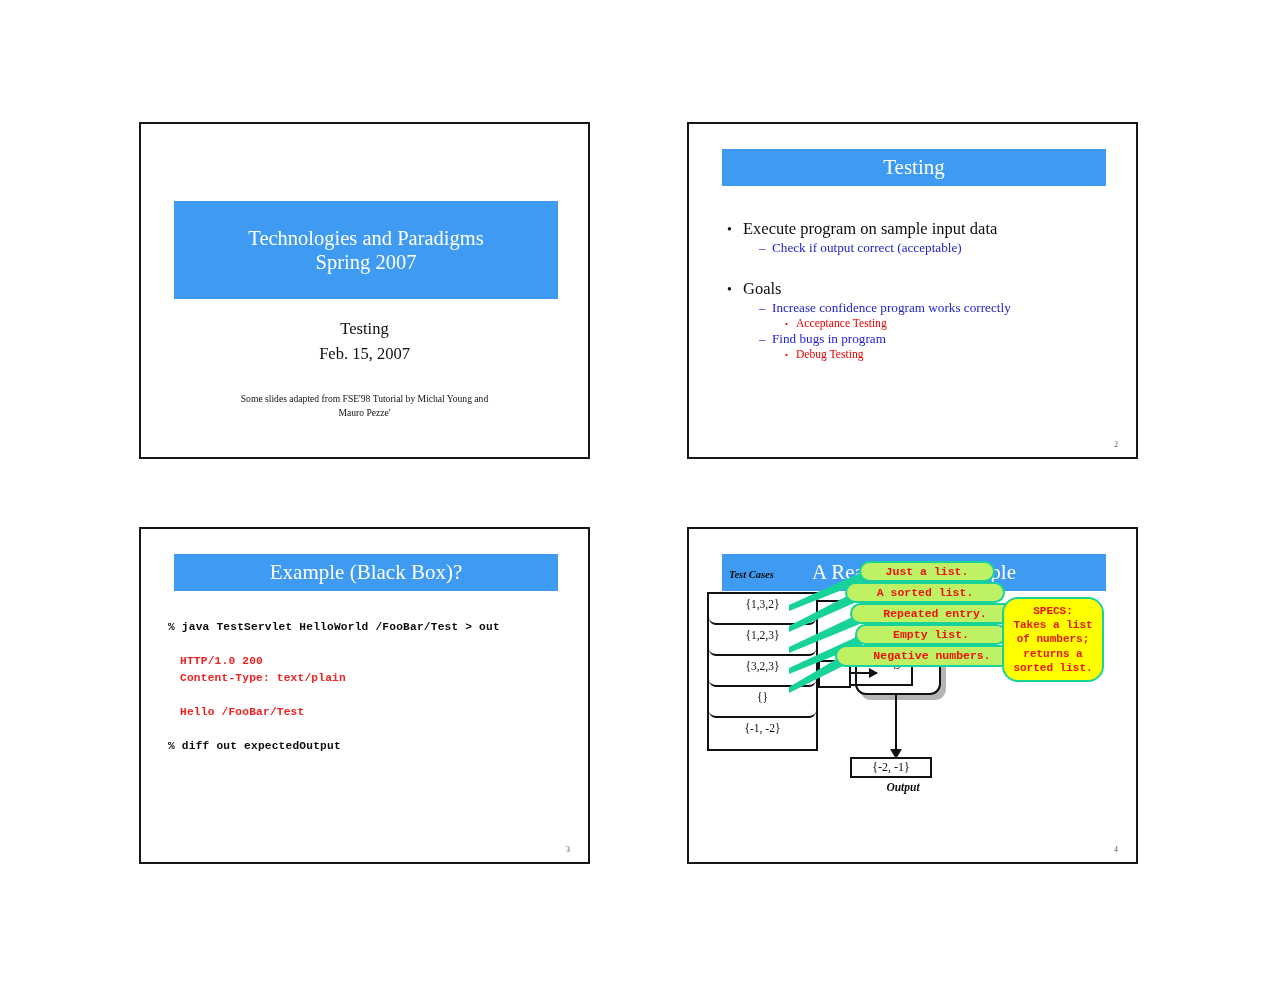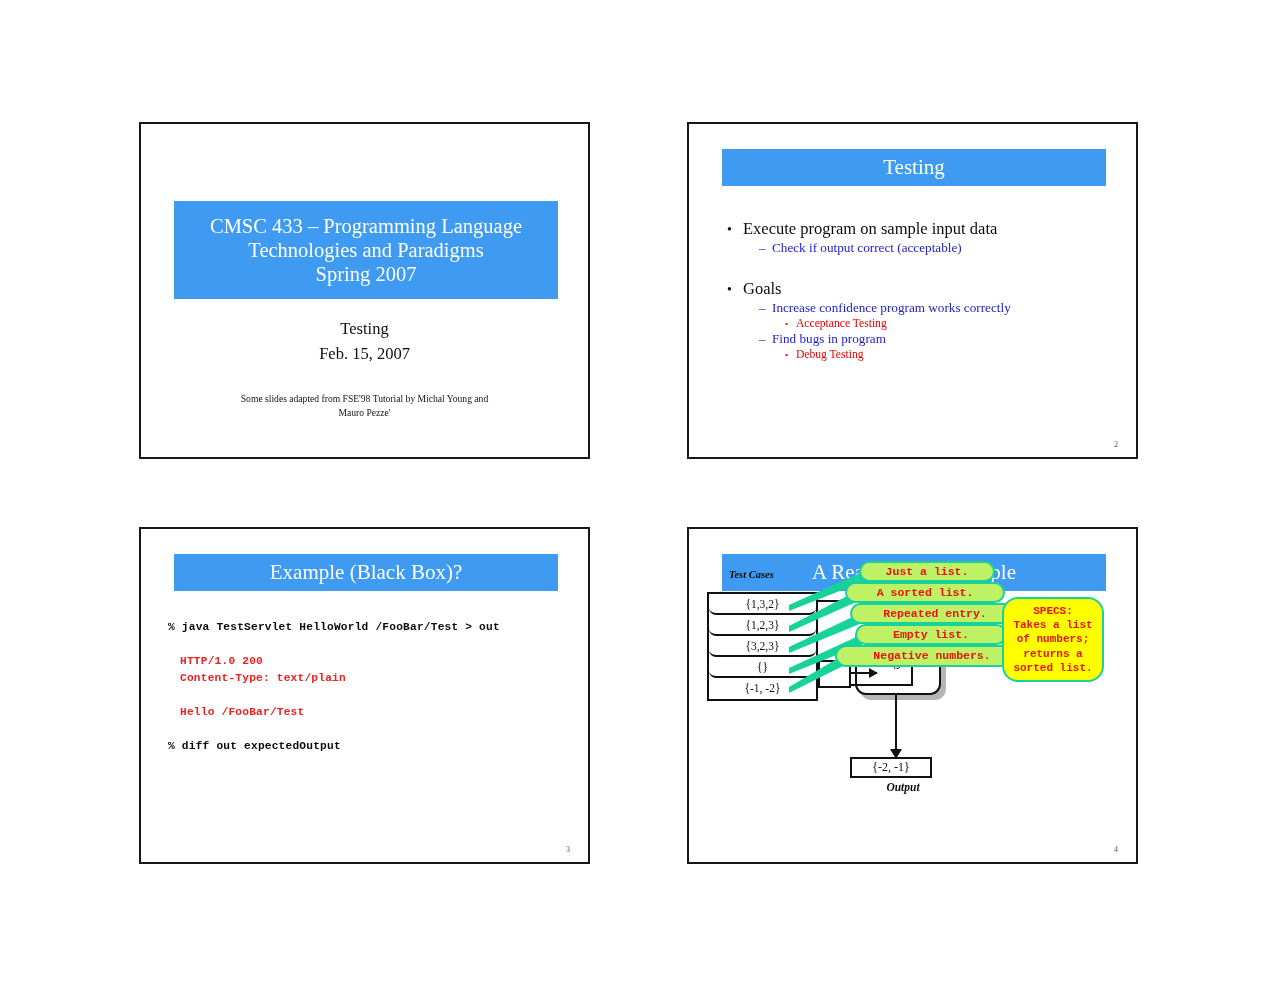--- a/index.html
+++ b/index.html
@@ -132,21 +132,21 @@
   .tc-table {
     position: absolute;
     left: 18px; top: 63px;
     width: 111px;
     border: 2px solid #111;
     box-sizing: border-box;
     background: #ffffff;
     z-index: 5;
   }
   .tc-row {
-    height: 21px;
+    height: 31px;
     line-height: 21px;
     text-align: center;
     font-size: 11.5px;
     color: #0d0d0d;
     border-bottom: 2px solid #111;
     box-sizing: border-box;
     background: #fff;
     border-radius: 7px;
   }
   .tc-row:last-child { border-bottom: none; }
@@ -294,21 +294,20 @@
   
   .leader { position: absolute; z-index: 7; }
 </style>
 </head>
 <body>
 
 <div class="page">
 
   <div class="slide slide-1">
     <div class="banner s1-banner">
-      <span class="l">CMSC 433 – Programming Language</span>
       <span class="l">Technologies and Paradigms</span>
       <span class="l">Spring 2007</span>
     </div>
     <div class="s1-sub s1-sub-a">Testing</div>
     <div class="s1-sub s1-sub-b">Feb. 15, 2007</div>
     <div class="s1-credit">
       <div>Some slides adapted from FSE'98 Tutorial by Michal Young and</div>
       <div>Mauro Pezze'</div>
     </div>
   </div>

